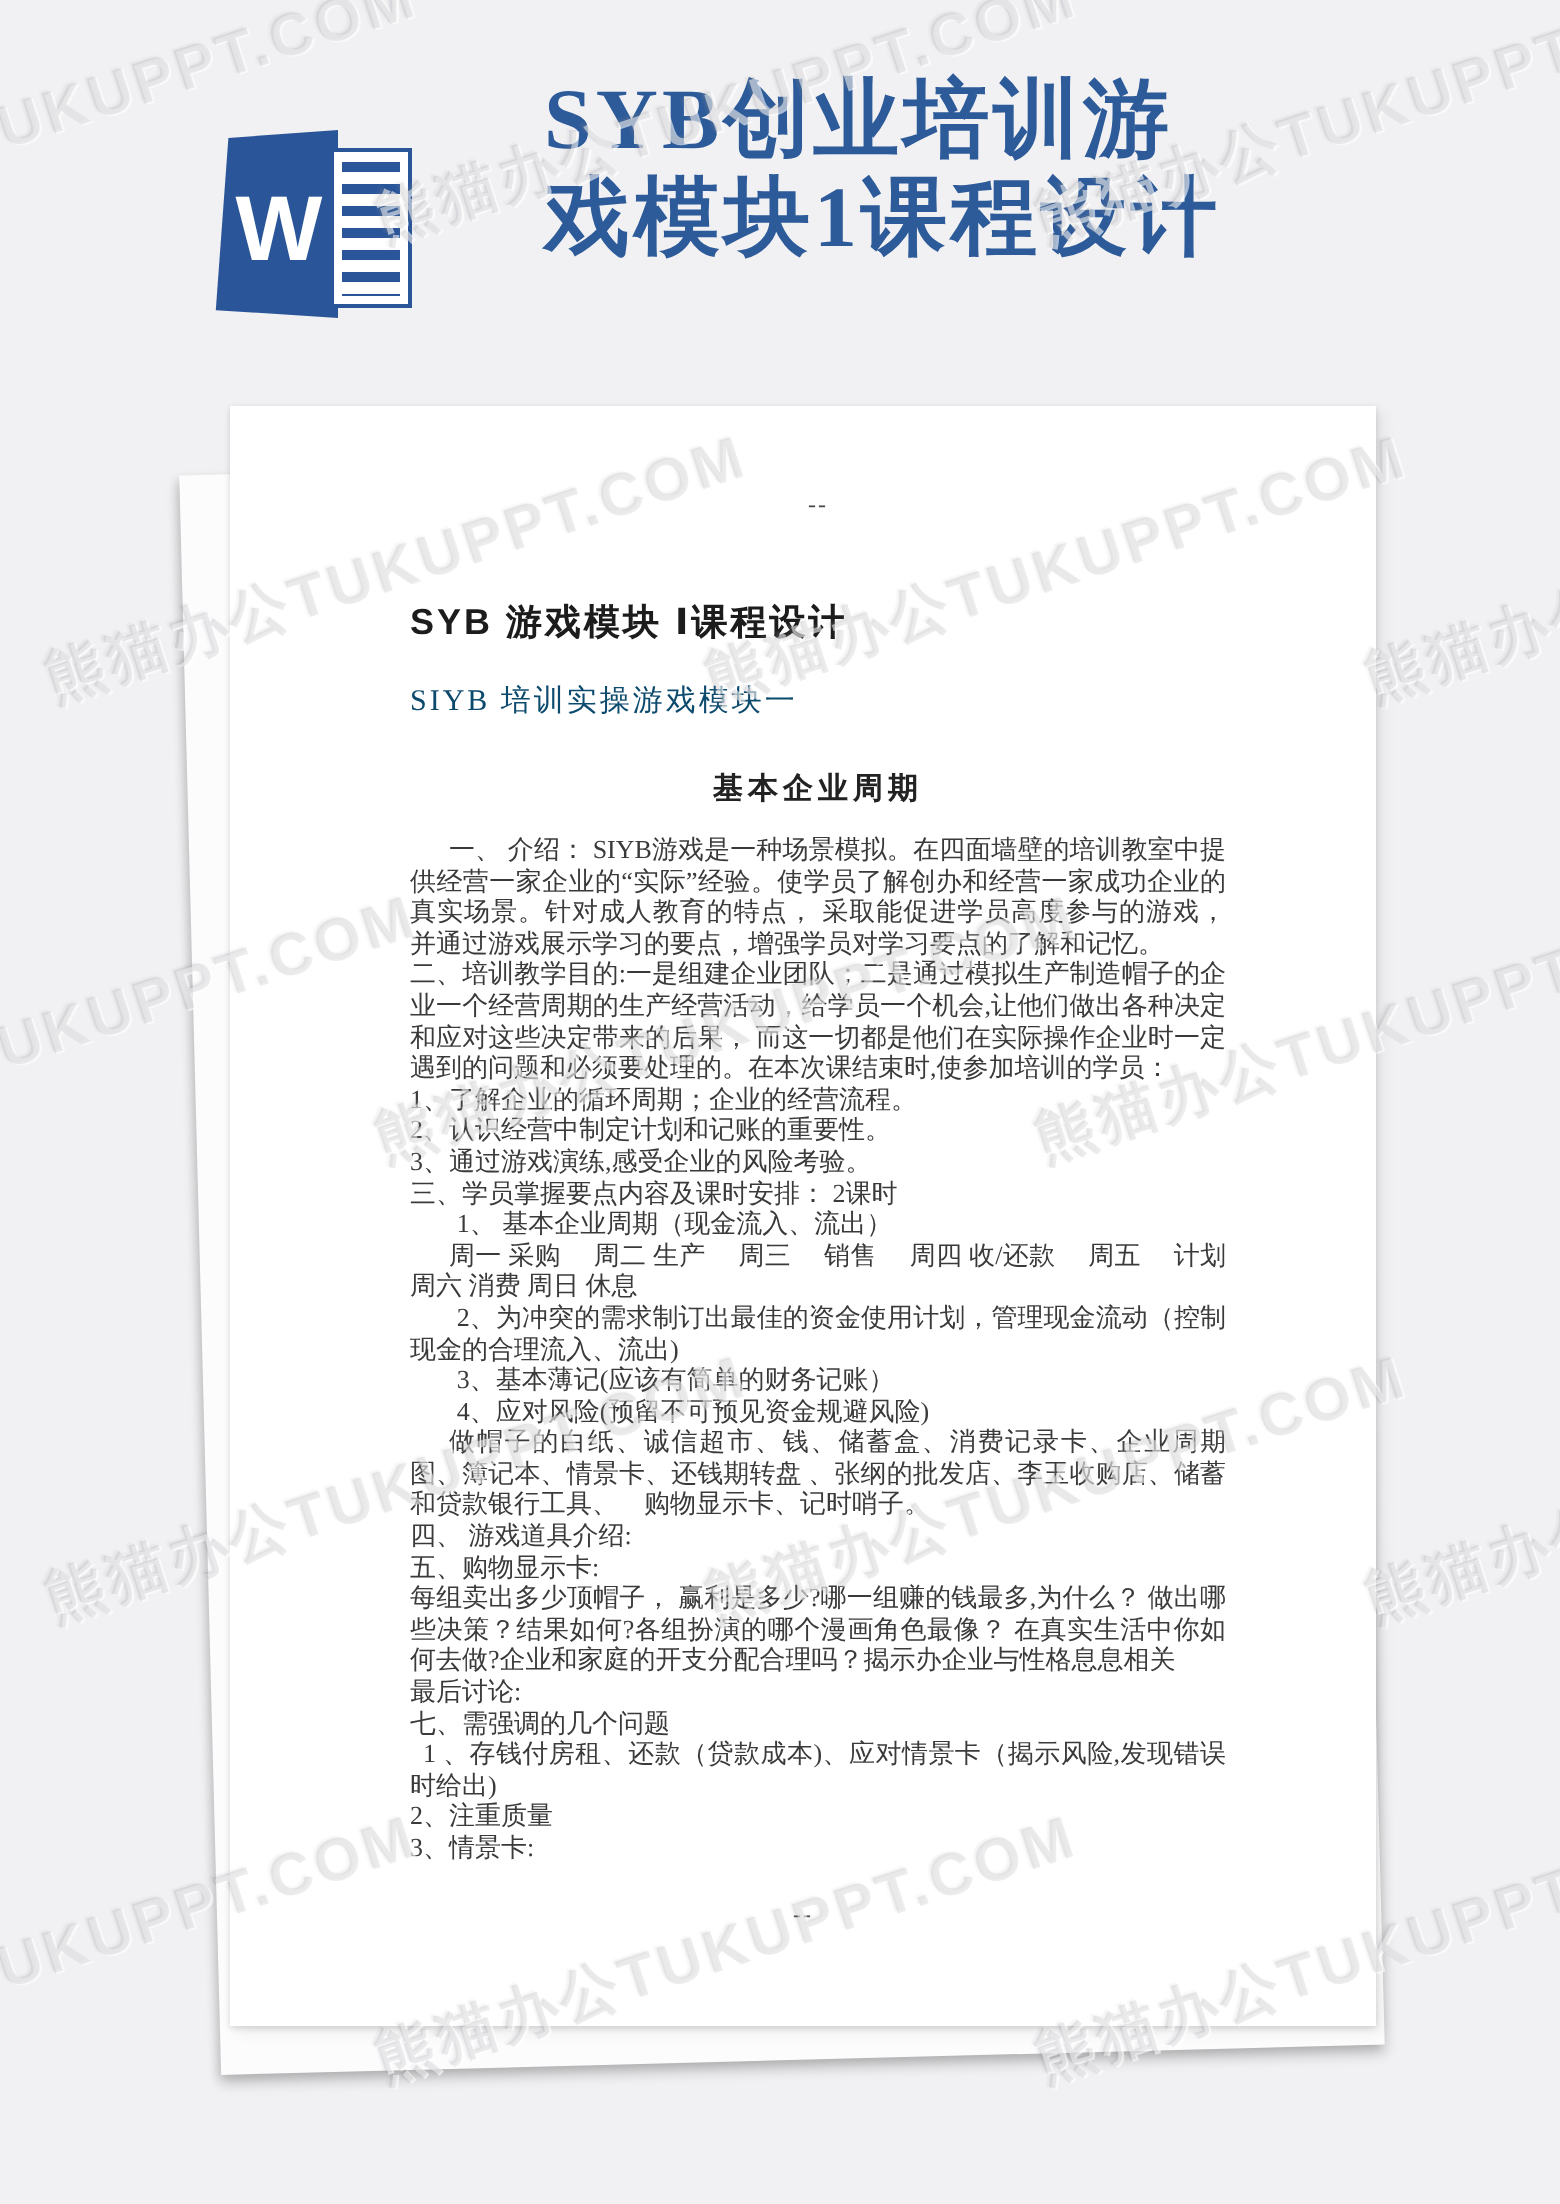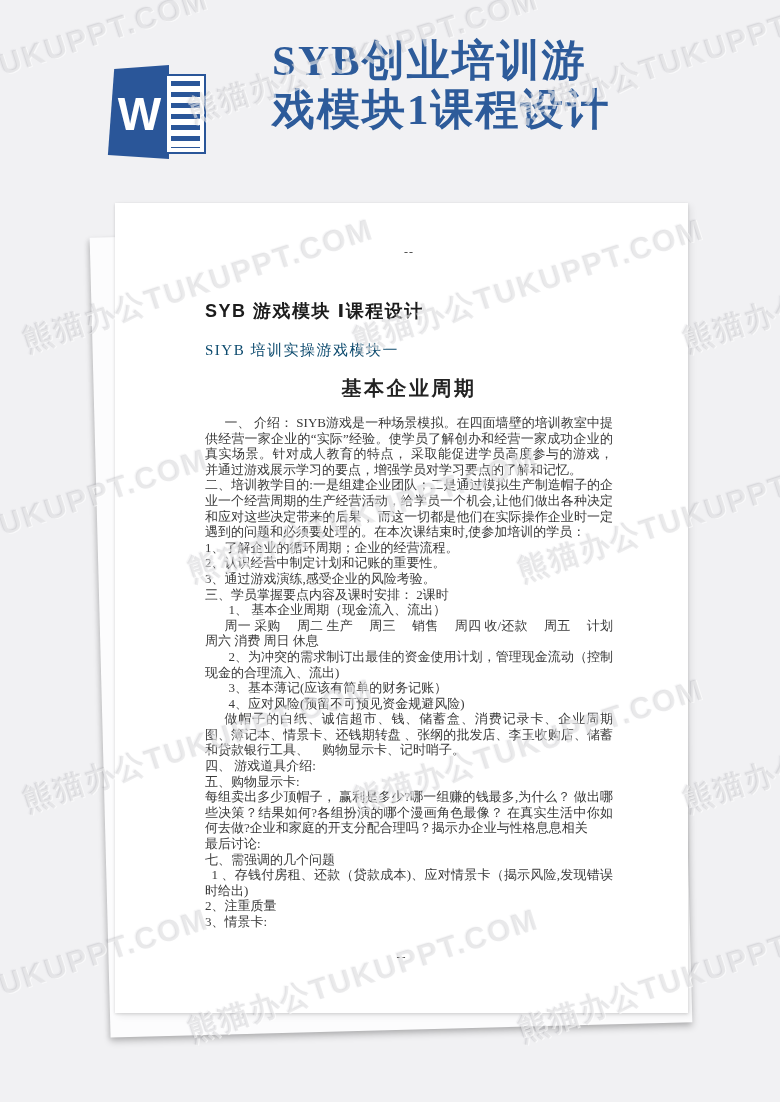--- a/index.html
+++ b/index.html
@@ -60,21 +60,21 @@
   .doc-marker.bottom{position:absolute;left:0;right:0;top:747px;}
   .doc-title{
     margin:40px 0 0;text-align:left;color:#1c1c1c;
     font:700 18px/22px "Liberation Sans","DejaVu Sans",sans-serif;
     letter-spacing:1.5px;white-space:nowrap;
   }
   .doc-subtitle{
     margin-top:19px;font-size:15px;color:#0c4a6e;letter-spacing:1.5px;
   }
   .doc-heading{
-    margin-top:15px;text-align:center;font-size:20px;font-weight:600;
+    margin-top:25px;text-align:center;font-size:15px;font-weight:600;
     letter-spacing:2.5px;color:#222;
   }
   .doc-body{
     margin-top:13px;font-size:13px;line-height:15.6px;color:var(--ink);
     text-align:justify;
   }
   .doc-body p{margin:0;}
 
   
   .wm-layer{position:absolute;inset:0;z-index:6;pointer-events:none;overflow:hidden;}

